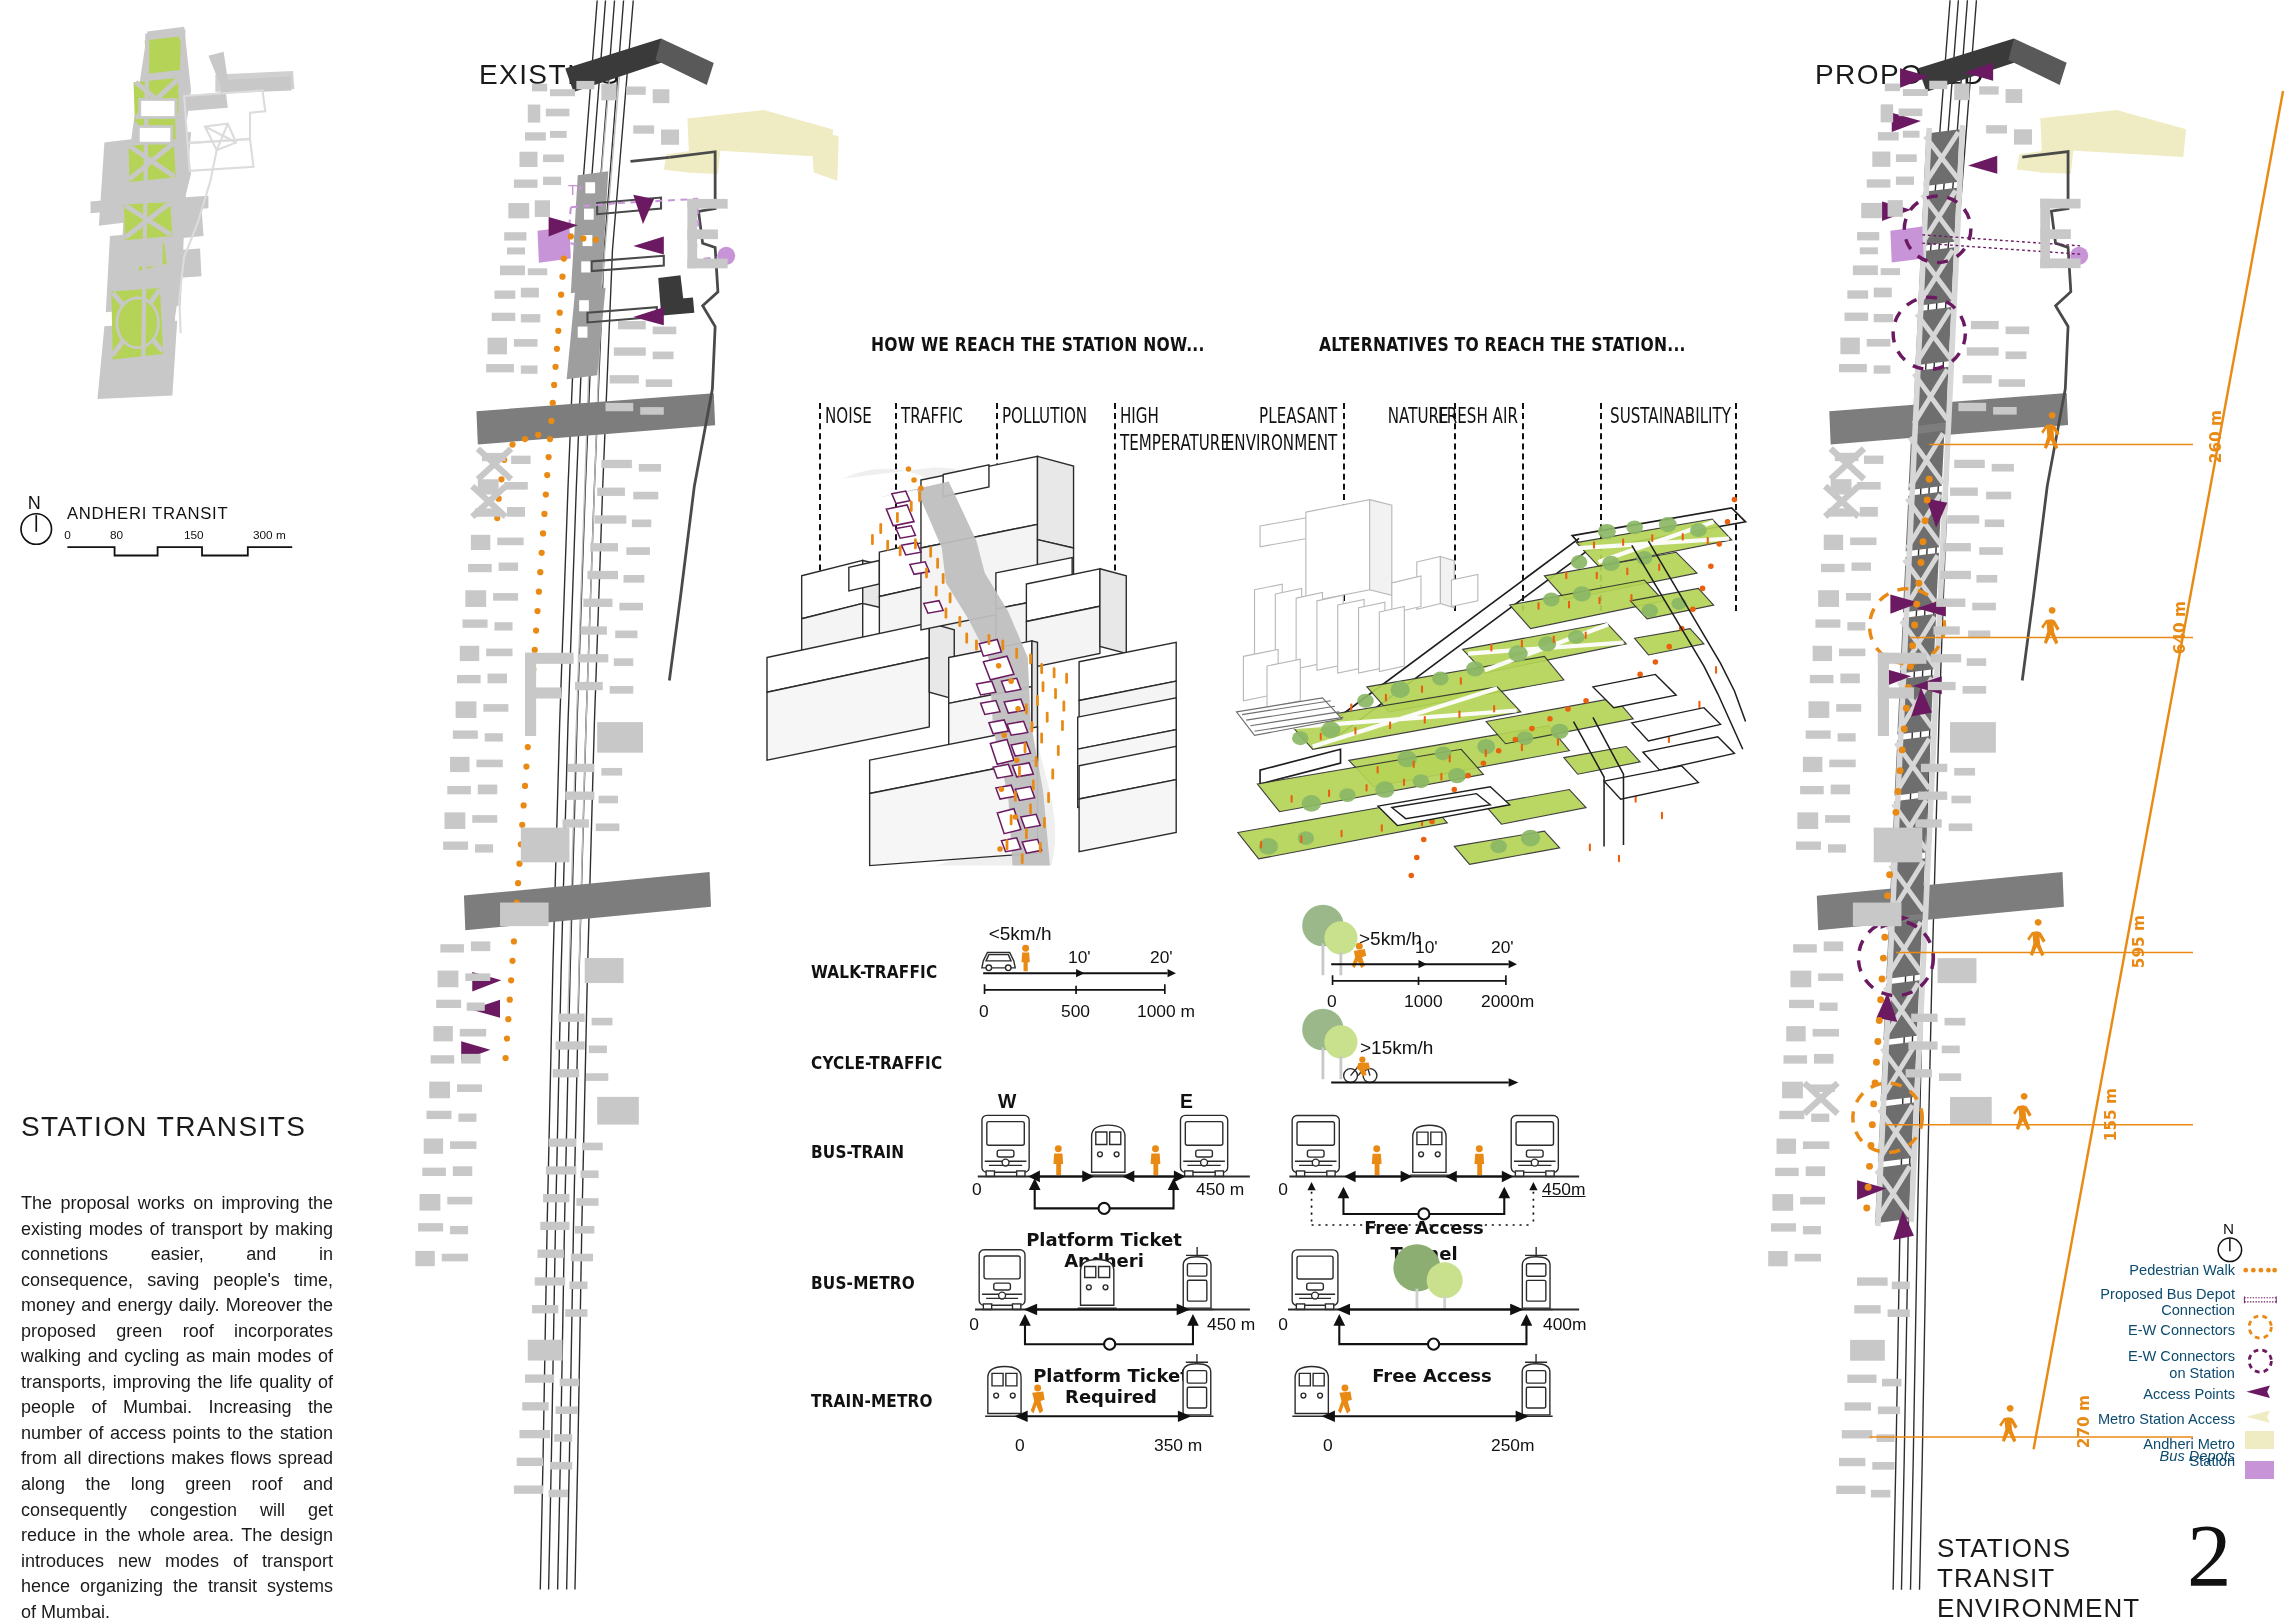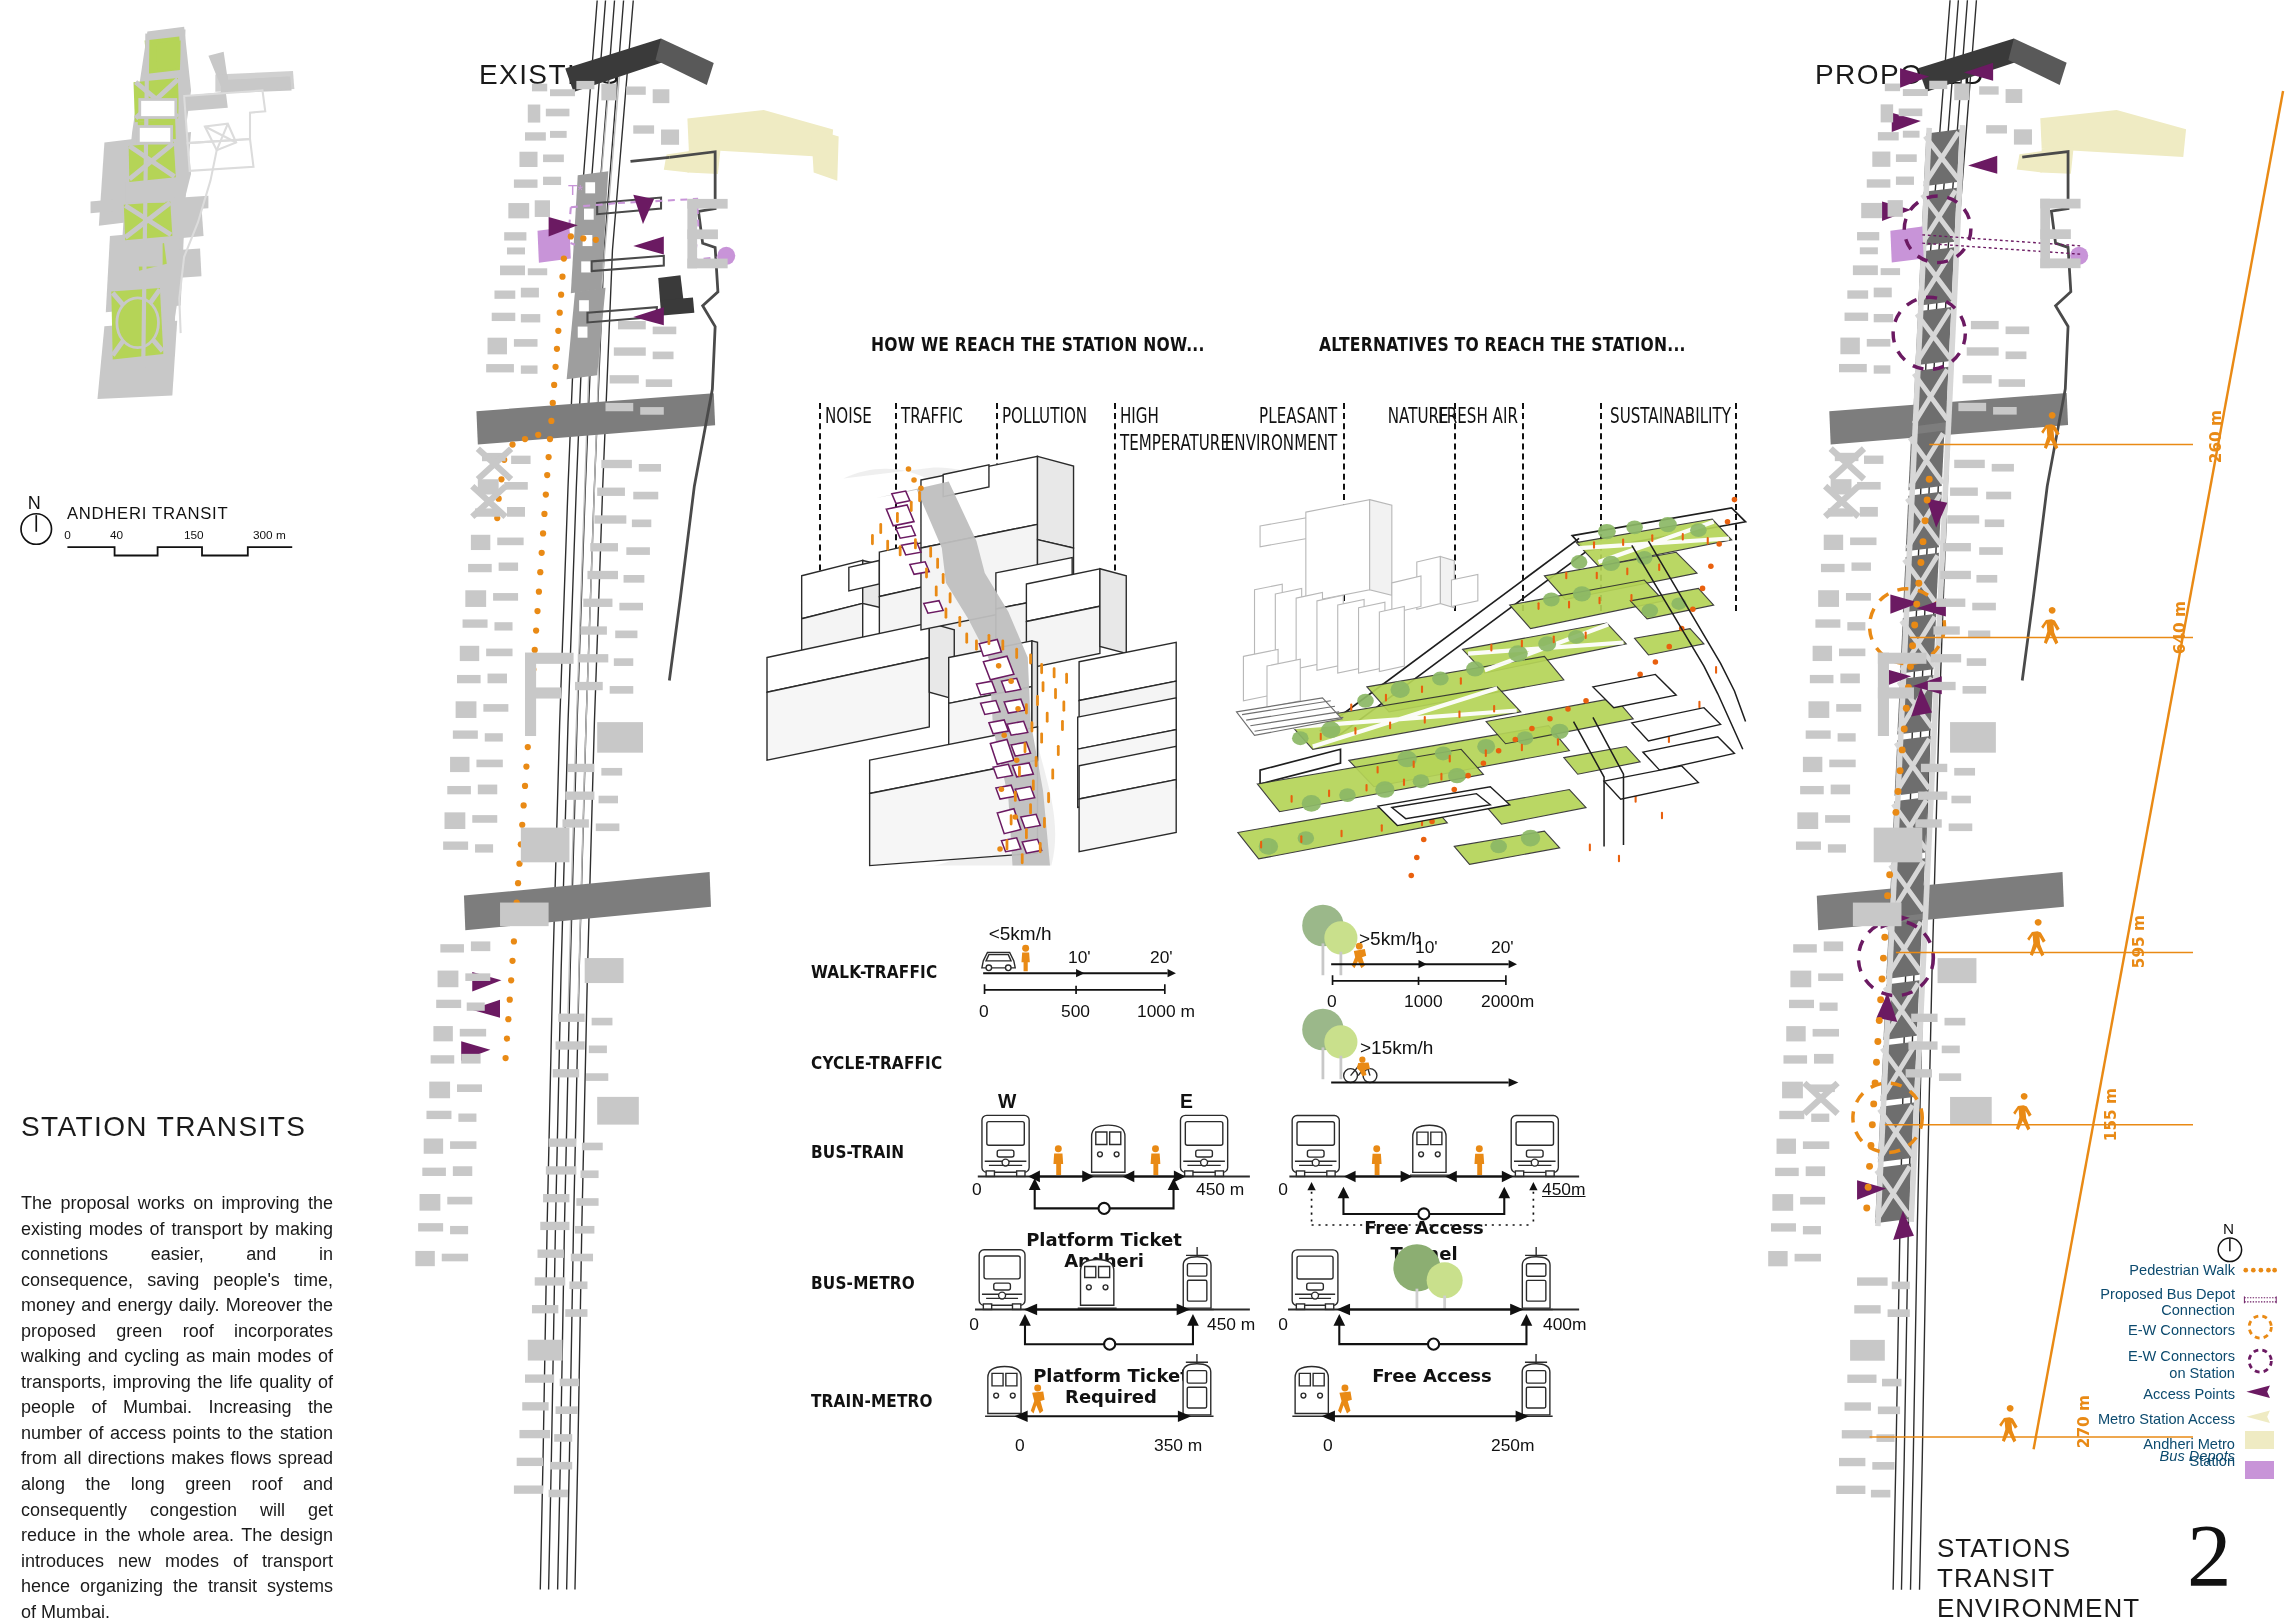--- a/index.html
+++ b/index.html
@@ -87,21 +87,21 @@
   <div class="abs" style="left:15.3px;top:497px;">
     <div class="n-letter" style="position:absolute;left:12.5px;top:-4.2px;">N</div>
     <svg width="49" height="43" style="position:absolute;left:2.8px;top:14px;" viewBox="0 0 70 62">
       <circle cx="26" cy="26" r="22" fill="none" stroke="#111" stroke-width="2.4"></circle>
       <line x1="26" y1="6" x2="26" y2="30" stroke="#111" stroke-width="2.4"></line>
     </svg>
   </div>
   <div class="abs" style="left:67px;top:504px;width:236px;">
     <div class="abs" style="left:0;top:0;font-size:16.7px;letter-spacing:0.7px;color:#111;">ANDHERI TRANSIT</div>
     <div class="abs" style="left:-2.8px;top:23.6px;"><span class="scalebar-num">0</span></div>
-    <div class="abs scalebar-num" style="left:43px;top:23.6px;">40</div>
+    <div class="abs scalebar-num" style="left:43px;top:23.6px;">80</div>
     <div class="abs scalebar-num" style="left:117px;top:23.6px;">150</div>
     <div class="abs scalebar-num" style="left:186px;top:23.6px;">300 m</div>
     <svg class="abs" style="left:-1.4px;top:39px;" width="229" height="16.7" viewBox="0 0 330 24">
       <path d="M2 6 L70 6 L70 18 L132 18 L132 6 L196 6 L196 18 L262 18 L262 6 L326 6" fill="none" stroke="#111" stroke-width="2.6"></path>
     </svg>
   </div>
 
   <div class="abs" style="left:21px;top:1111px;width:312px;">
     <div class="ttl-section" style="margin-bottom:23.6px;">STATION TRANSITS</div>
     <div class="body-txt">The proposal works on improving the existing modes of transport by making connetions easier, and in consequence, saving people's time, money and energy daily. Moreover the proposed green roof incorporates walking and cycling as main modes of transports, improving the life quality of people of Mumbai. Increasing the number of access points to the station from all directions makes flows spread along the long green roof and consequently congestion will get reduce in the whole area. The design introduces new modes of transport hence organizing the transit systems of Mumbai.</div>

